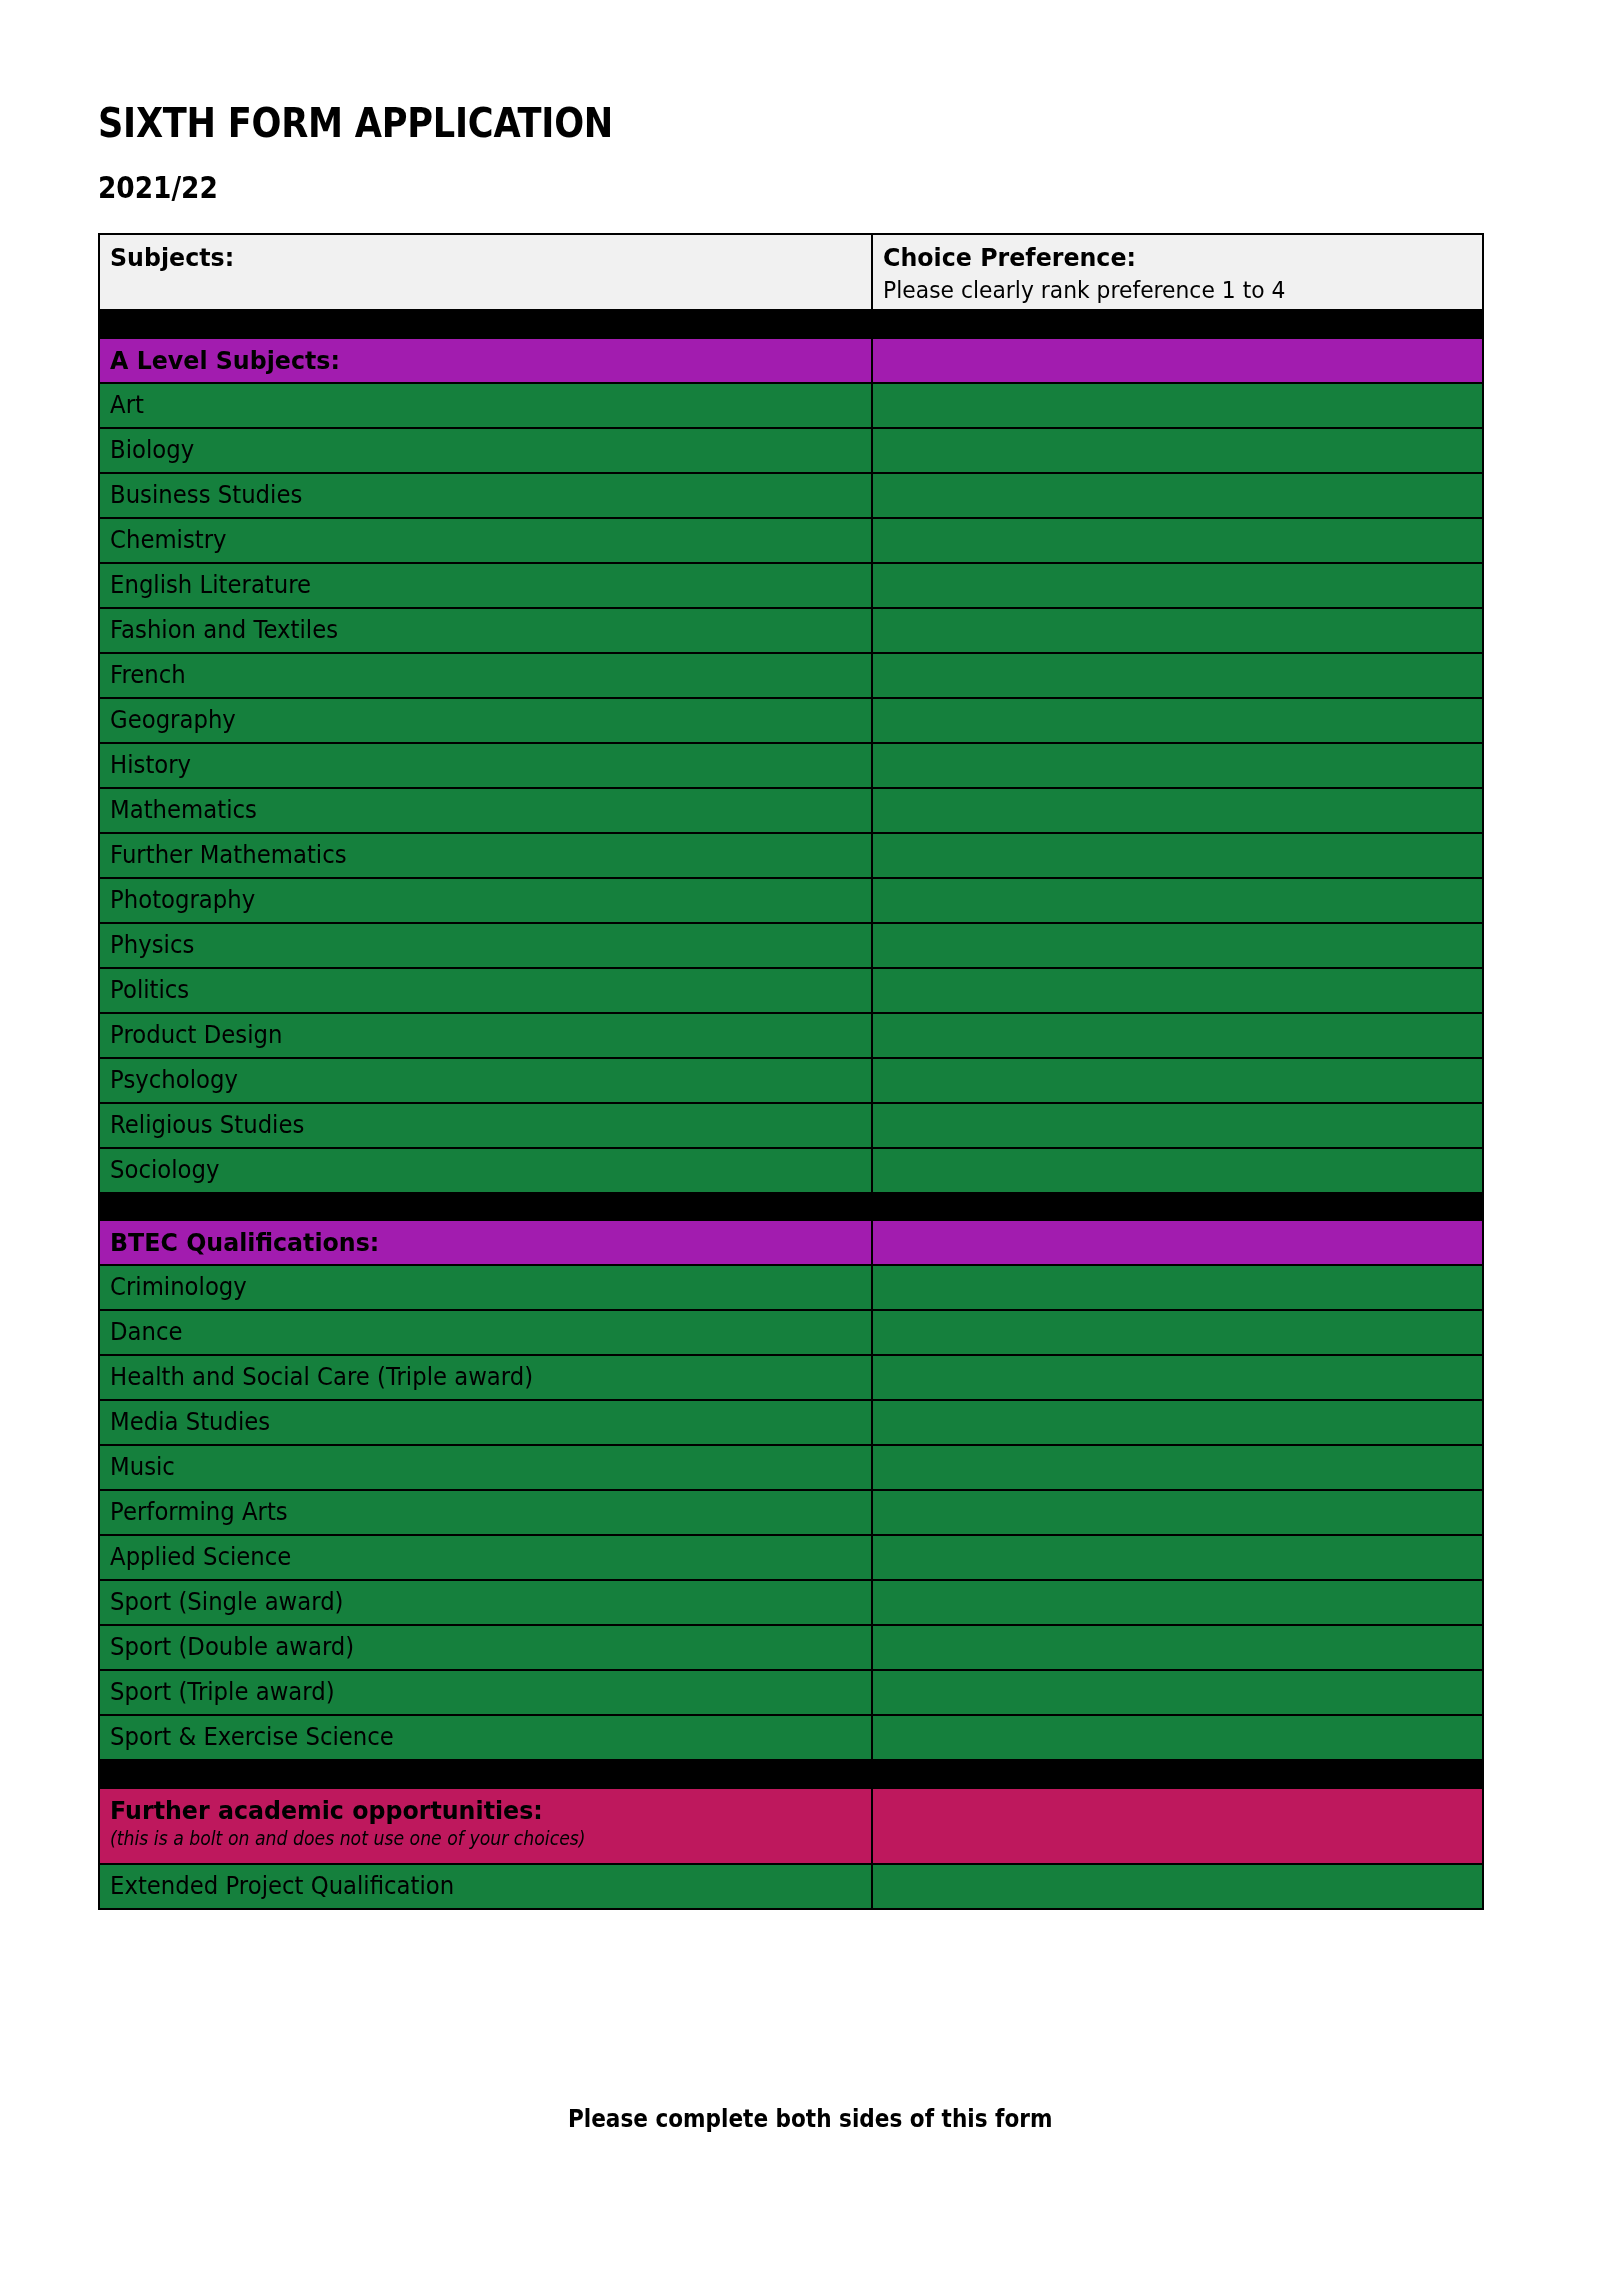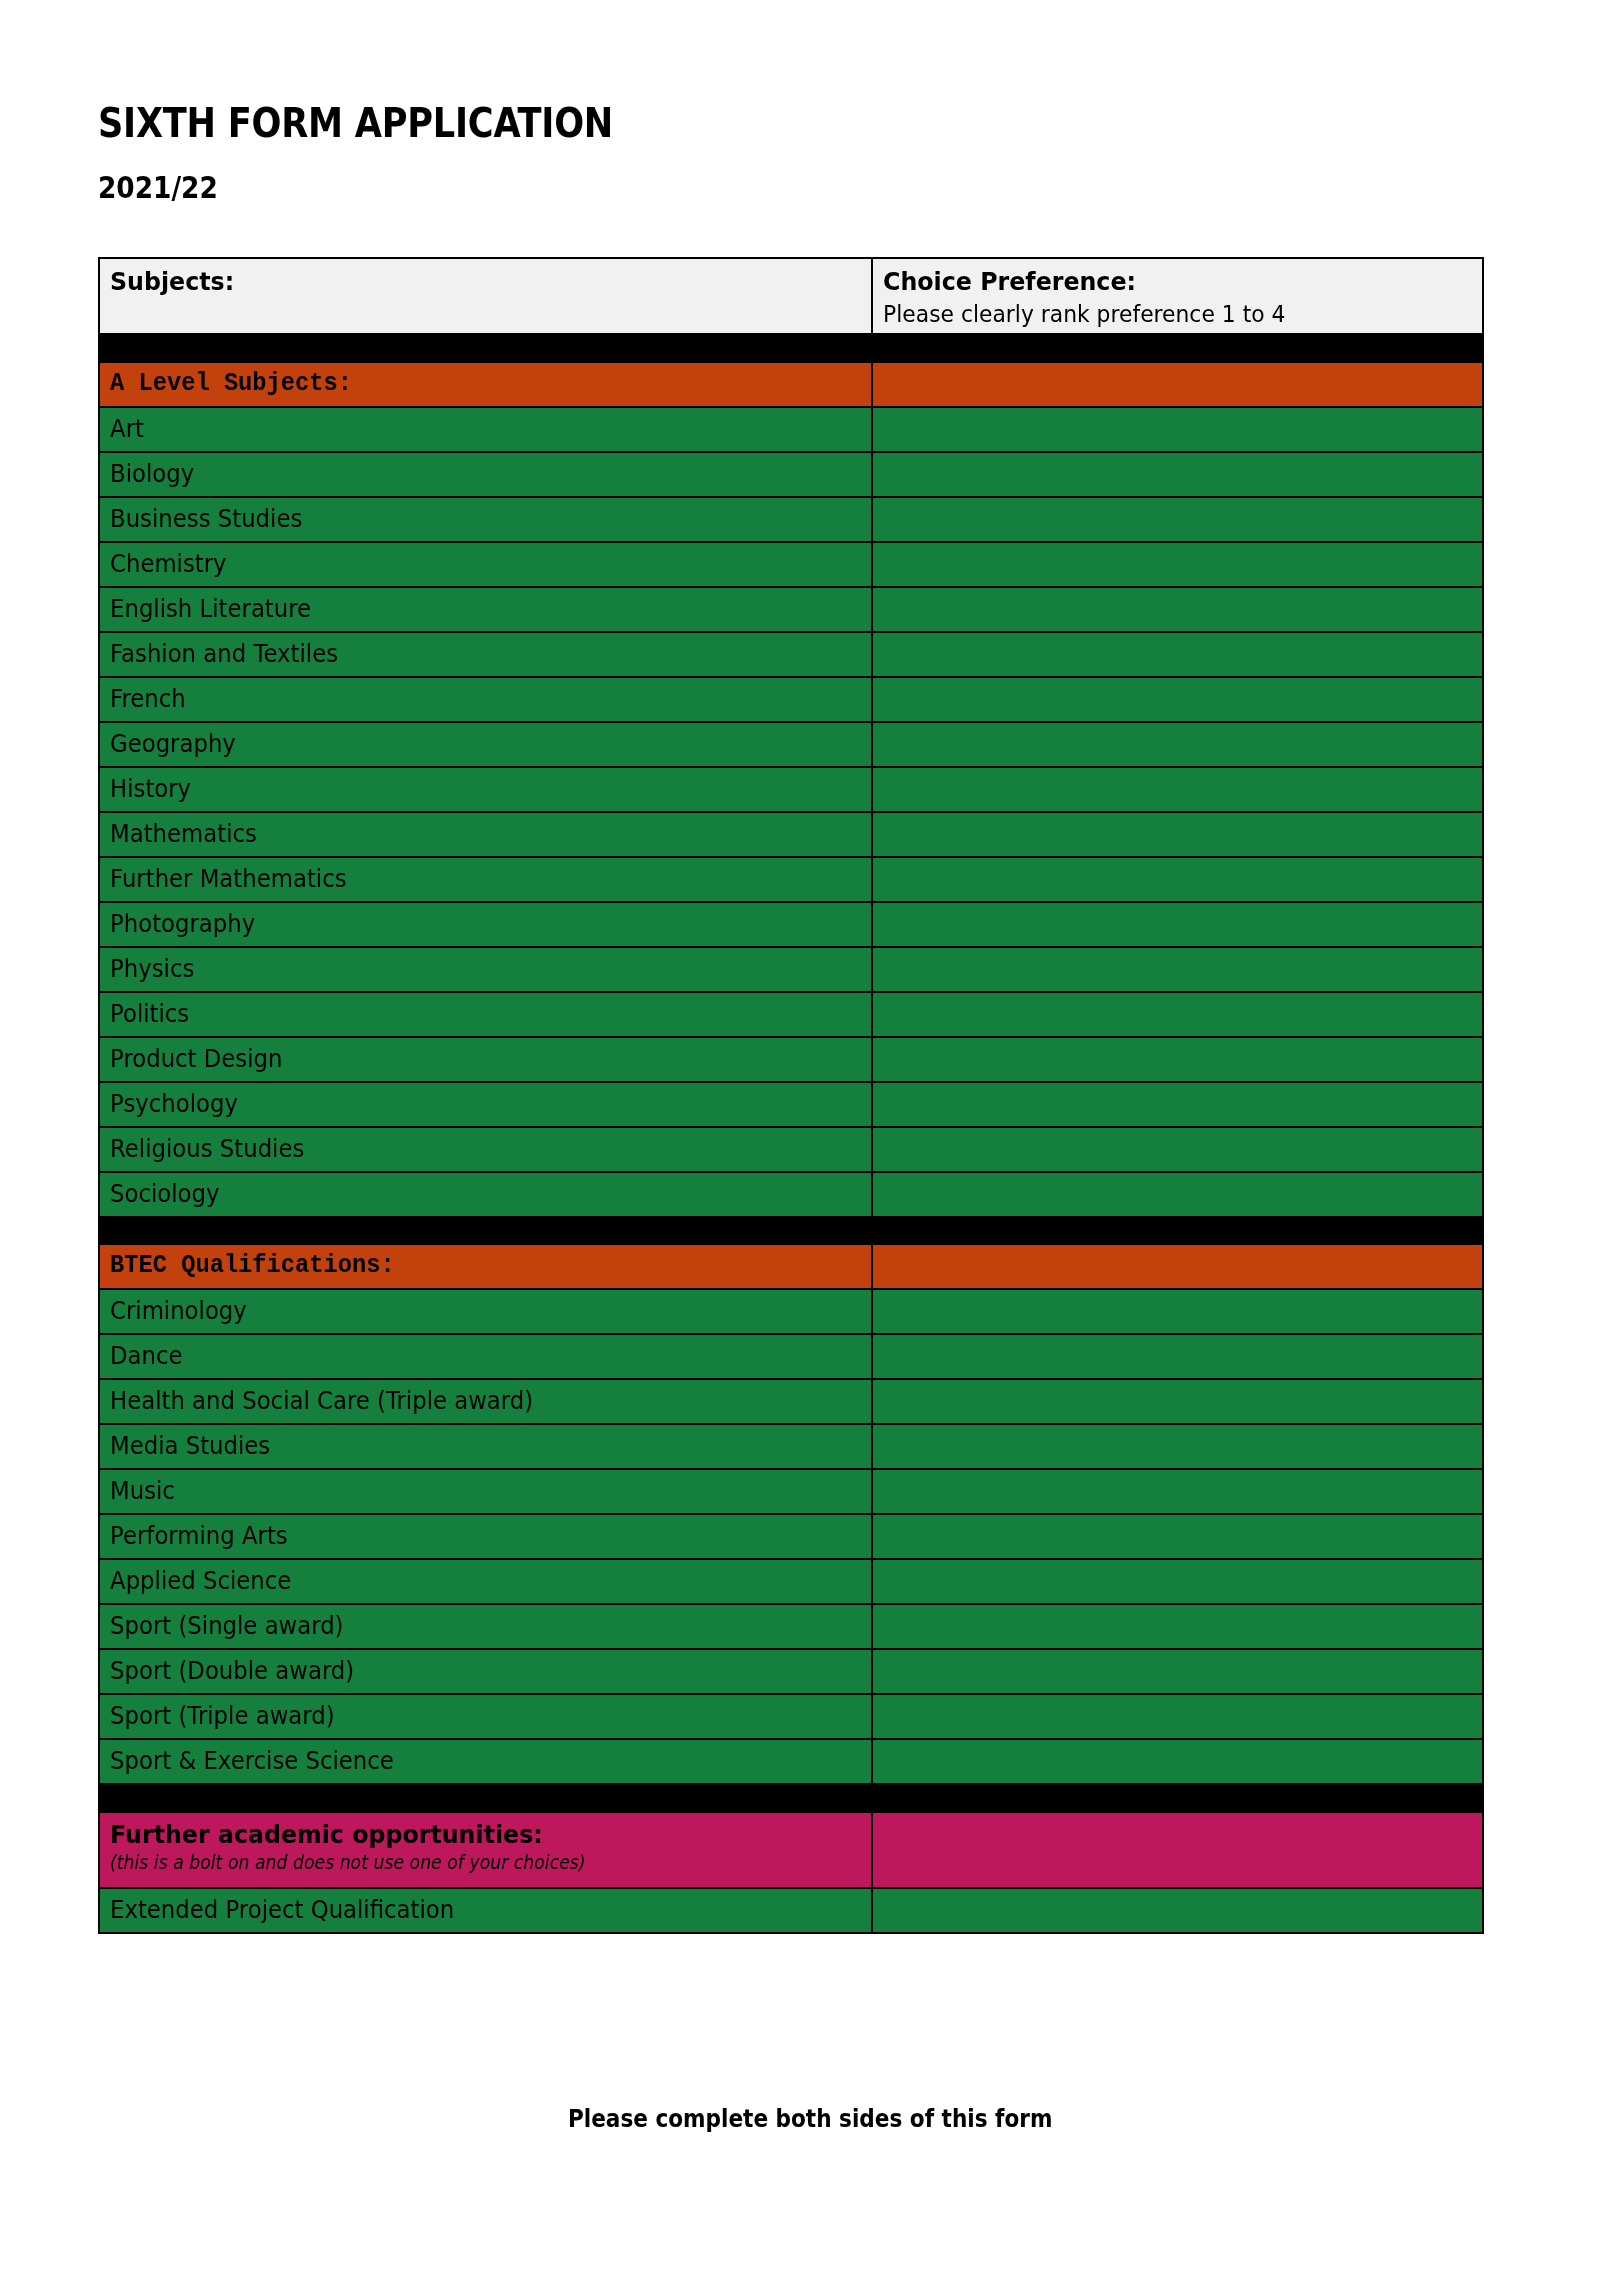--- a/index.html
+++ b/index.html
@@ -49,21 +49,20 @@
   }
 
   
   .form-table {
     position: absolute;
     left: 98px;
     top: 233px;
     width: 1386px;
     border-collapse: collapse;
     table-layout: fixed;
-    margin-top: 24px;
   }
   .form-table td {
     border: 2px solid #000000;
     padding: 0;
     vertical-align: middle;
   }
   .col-subject { width: 772px; }
   .col-choice  { width: 610px; }
 
   
@@ -96,23 +95,22 @@
     background: #000000;
     height: 25.5px;
     border-left: 2px solid #000000;
     border-right: 2px solid #000000;
     border-top: 2px solid #000000;
     border-bottom: 2px solid #000000;
   }
 
   
   tr.section-row td {
-    background: #c2410c;
+    background: #a21caf;
     height: 43px;
-    font-family: Liberation Mono, monospace;
   }
   .section-title {
     font-size: 25.5px;
     font-weight: bold;
     line-height: 1.1;
     padding: 0 3.9px 0 10.8px;
     transform: scaleX(0.93);
     transform-origin: left center;
     white-space: nowrap;
   }

